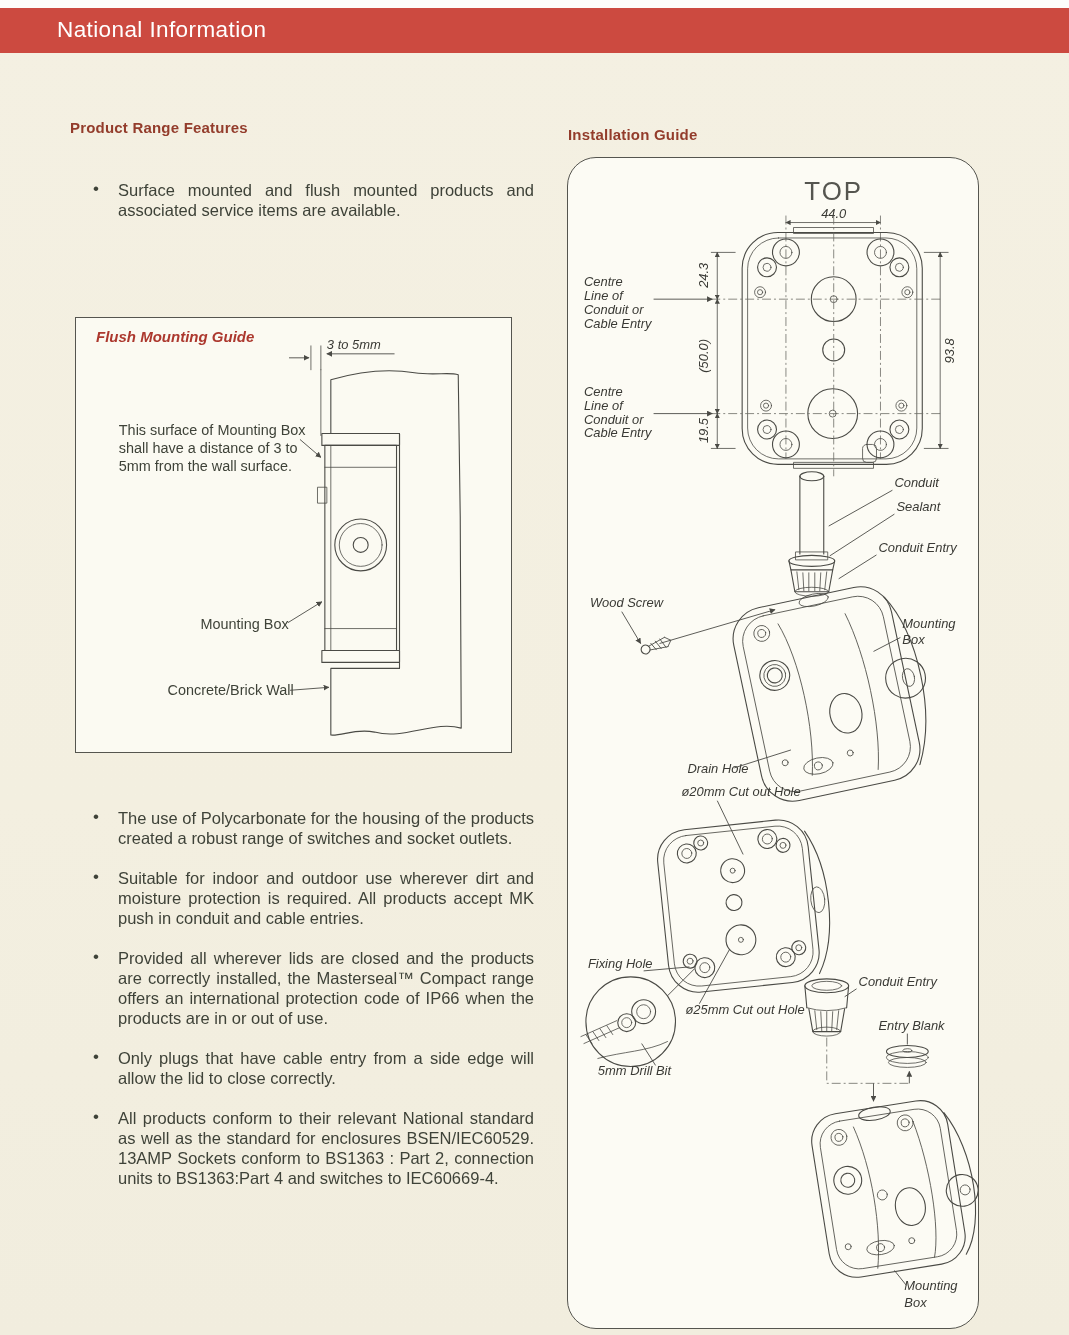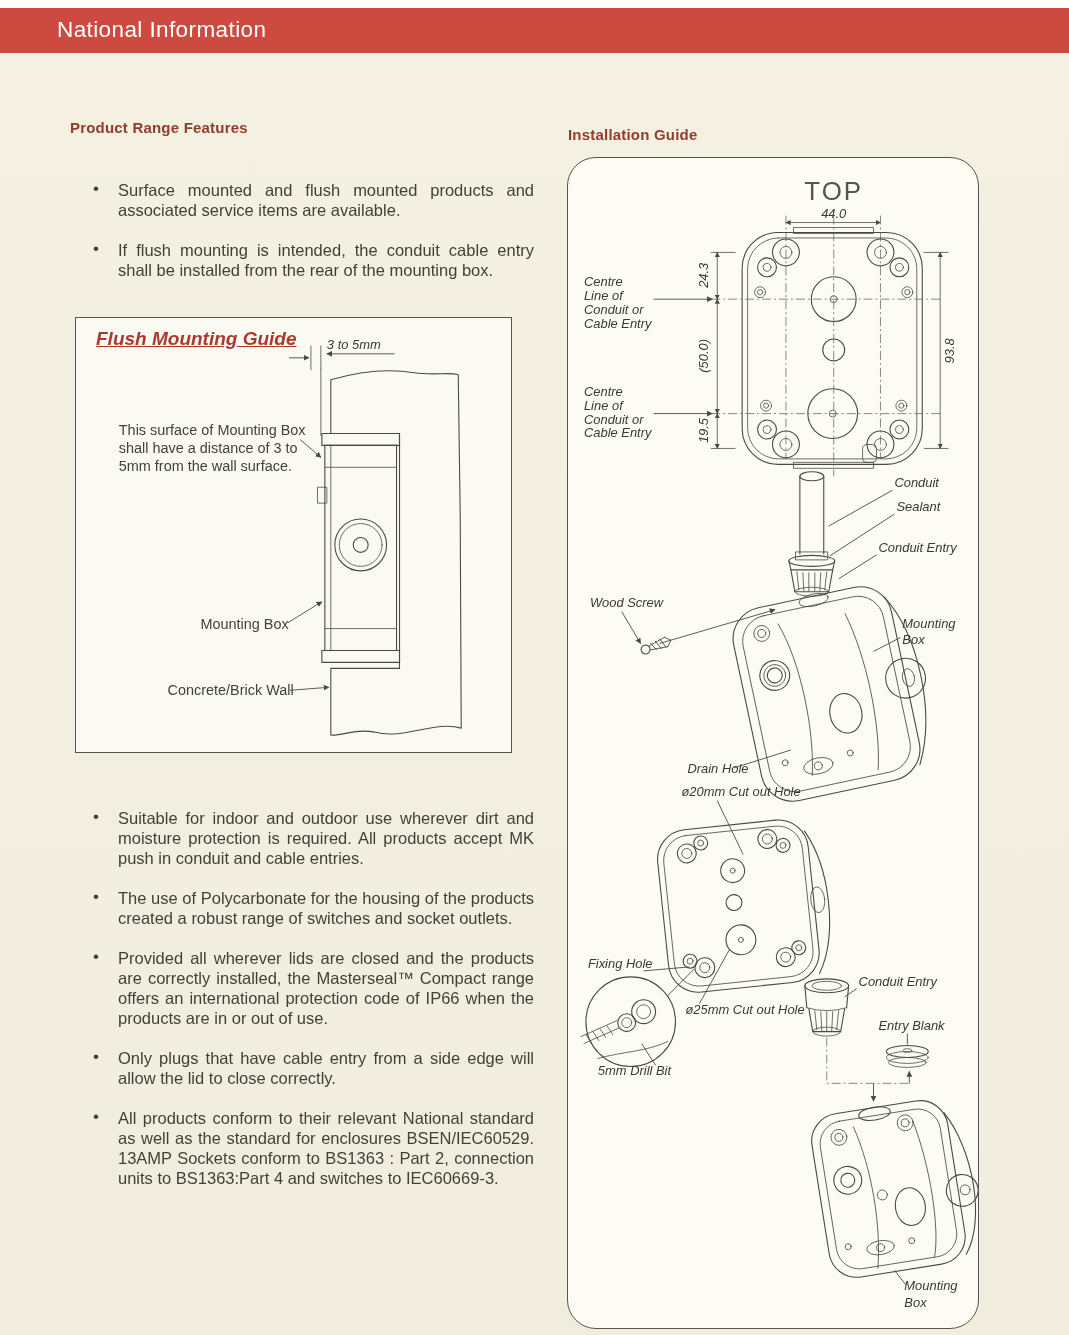--- a/index.html
+++ b/index.html
@@ -18,21 +18,21 @@
   .bullets li {
     position:relative; padding-left:28px; margin-bottom:20px;
     font-size:16.5px; line-height:20px; color:#3E4238; text-align:justify;
   }
   .bullets li::before { content:"\2022"; position:absolute; left:3px; top:-1px; font-size:17px; color:#3E4238; }
   .bullets-top { top:168px; }
   .bullets-bottom { top:796px; }
   .panel { position:absolute; background:#FBFAF2; border:1.5px solid #55554F; box-sizing:border-box; }
   #flush-box { left:75px; top:317px; width:437px; height:436px; }
   #install-box { left:567px; top:157px; width:412px; height:1172px; background:#FCFBF4;border-radius:29px; }
-  .flush-title { position:absolute; left:20px; top:10px; font-size:19px; font-weight:700; font-style:italic; color:#AC382E;text-decoration:underline; }
+  .flush-title { position:absolute; left:20px; top:10px; font-size:15px; font-weight:700; font-style:italic; color:#AC382E; }
   svg.fill { position:absolute; left:0; top:0; width:100%; height:100%; display:block; }
   .ln   { fill:none; stroke:#4A4A45; stroke-width:1.1; stroke-linecap:round; stroke-linejoin:round; }
   .thin { stroke-width:0.8; }
   .cl   { fill:none; stroke:#6B6B65; stroke-width:0.8; stroke-dasharray:9 3 2 3; }
   .ldr  { fill:none; stroke:#4A4A45; stroke-width:0.9; }
   .lbl  { font-family:"Liberation Sans",sans-serif; font-style:italic; font-size:13px; fill:#3A3A35; }
   .lbl2 { font-family:"Liberation Sans",sans-serif; font-size:14.5px; fill:#3E4238; }
   .dim  { font-family:"Liberation Sans",sans-serif; font-style:italic; font-size:13px; fill:#3A3A35; }
   .top-t{ font-family:"Liberation Sans",sans-serif; font-size:26px; fill:#55554F; letter-spacing:2px; }
 </style>
@@ -42,21 +42,20 @@
 <div class="page">
   <div class="top-strip"></div>
   <div class="header-bar">
     <span class="header-title">National Information</span>
   </div>
 
   <div class="section-heading" id="left-heading">Product Range Features</div>
 
   <ul class="bullets bullets-top">
     <li>Surface mounted and flush mounted products and associated service items are available.</li>
-    <li>If flush mounting is intended, the conduit cable entry shall be installed from the rear of the mounting box.</li>
   </ul>
 
   <div class="panel" id="flush-box">
     <svg class="fill" viewBox="0 0 437 436">
       <defs>
         <pattern id="hatch" patternUnits="userSpaceOnUse" width="7" height="7" patternTransform="rotate(-45)">
           <line x1="3.5" y1="0" x2="3.5" y2="7" stroke="#56564F" stroke-width="0.75"></line>
         </pattern>
         <marker id="ah" viewBox="0 0 10 10" refX="9" refY="5" markerWidth="6.5" markerHeight="6.5" orient="auto-start-reverse">
           <path d="M0,0 L10,5 L0,10 z" fill="#4A4A45"></path>
@@ -99,25 +98,25 @@
       <text class="lbl2" x="125" y="312">Mounting Box</text>
       <line class="ldr" x1="213" y1="306" x2="247" y2="285" marker-end="url(#ah)"></line>
 
       <text class="lbl2" x="92" y="379">Concrete/Brick Wall</text>
       <line class="ldr" x1="215" y1="374" x2="254" y2="371" marker-end="url(#ah)"></line>
     </svg>
     <div class="flush-title">Flush Mounting Guide</div>
   </div>
 
   <ul class="bullets bullets-bottom">
+    <li>The use of Polycarbonate for the housing of the products created a robust range of switches and socket outlets.</li>
     <li>Suitable for indoor and outdoor use wherever dirt and moisture protection is required. All products accept MK push in conduit and cable entries.</li>
-    <li>The use of Polycarbonate for the housing of the products created a robust range of switches and socket outlets.</li>
     <li>Provided all wherever lids are closed and the products are correctly installed, the Masterseal™ Compact range offers an international protection code of IP66 when the products are in or out of use.</li>
     <li>Only plugs that have cable entry from a side edge will allow the lid to close correctly.</li>
-    <li>All products conform to their relevant National standard as well as the standard for enclosures BSEN/IEC60529. 13AMP Sockets conform to BS1363 : Part 2, connection units to BS1363:Part 4 and switches to IEC60669-3.</li>
+    <li>All products conform to their relevant National standard as well as the standard for enclosures BSEN/IEC60529. 13AMP Sockets conform to BS1363 : Part 2, connection units to BS1363:Part 4 and switches to IEC60669-4.</li>
   </ul>
 
   <div class="section-heading" id="right-heading">Installation Guide</div>
 
   <div class="panel" id="install-box">
     <svg class="fill" viewBox="0 0 412 1172">
       <defs>
         <marker id="ah2" viewBox="0 0 10 10" refX="9" refY="5" markerWidth="6.5" markerHeight="6.5" orient="auto-start-reverse">
           <path d="M0,0 L10,5 L0,10 z" fill="#4A4A45"></path>
         </marker>

